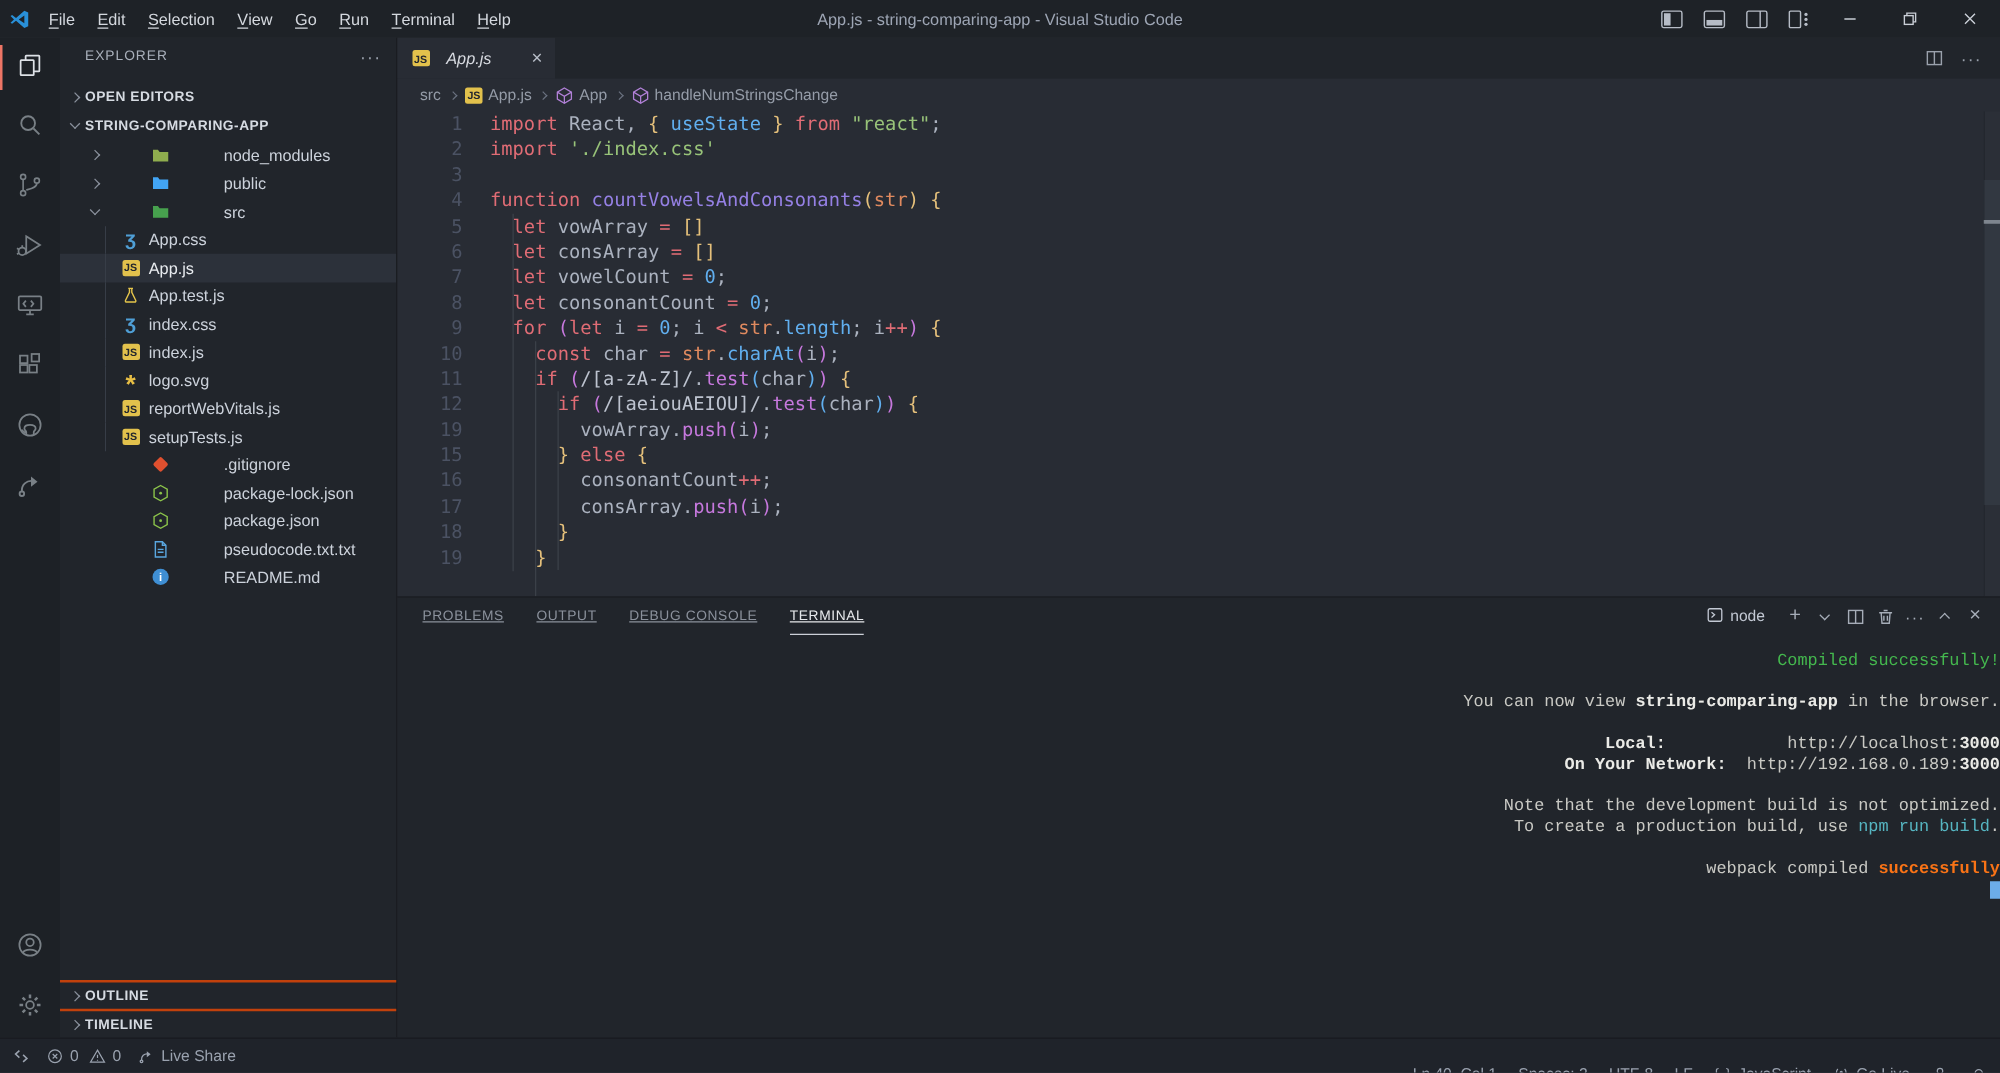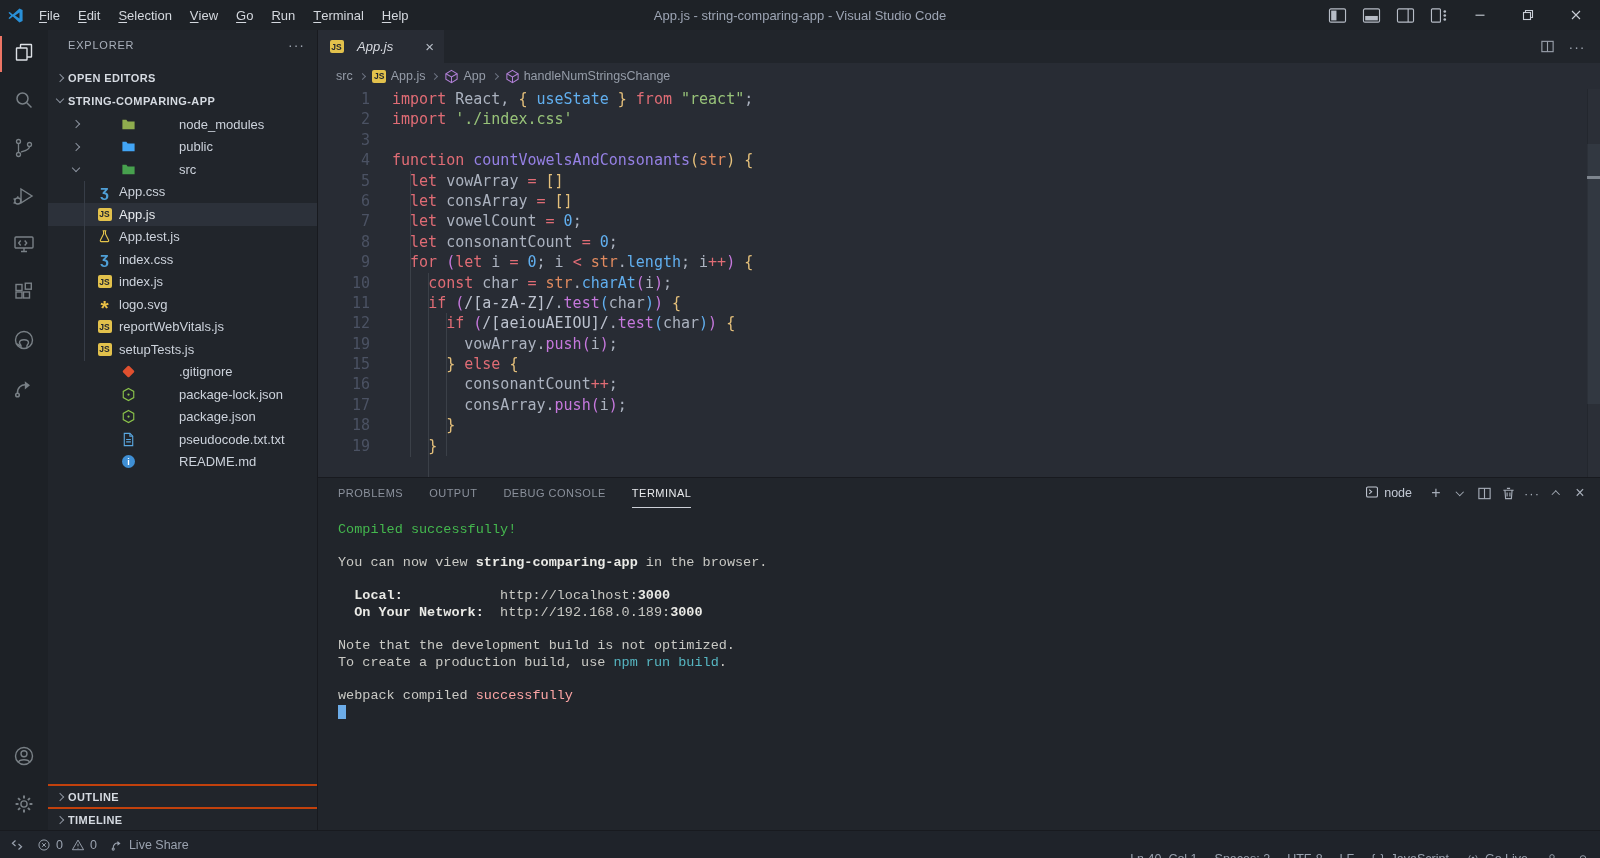--- a/index.html
+++ b/index.html
@@ -80,37 +80,37 @@
   .tk-bl{color:#61afef} .tk-st{color:#98c379} .tk-rx{color:#bdc3cf} .tk-mt{color:#c678dd}
   .tk-b1{color:#e5c07b} .tk-b2{color:#c678dd} .tk-b3{color:#61afef} .tk-op{color:#e06c75}
   .iguide { position:absolute; width:1px; background:#3b4048; }
   .scroll-track { position:absolute; right:0; top:0; bottom:0; width:13px; background:rgba(255,255,255,0.015); border-left:1px solid #23272e; }
   .scroll-slider { position:absolute; right:0; top:55px; width:13px; height:260px; background:rgba(100,110,125,0.14); }
   .ov-mark { position:absolute; right:0; top:87px; width:13px; height:3px; background:rgba(190,196,205,0.55); }
 
   
   .panel { flex:1; background:#21252b; border-top:1px solid #181a1f; display:flex; flex-direction:column; }
   .panel-header { height:30px; display:flex; align-items:center; padding:0 8px 0 20px; }
-  .ptab { font-size:11px; letter-spacing:.5px; color:#8b919c; margin-right:26px; height:100%; display:flex; align-items:center; }
+  .ptab { font-size:11px; letter-spacing:.5px; color:#8b919c; margin-right:26px; height:100%; display:flex; align-items:center;text-decoration:underline; }
   .ptab.active { color:#e7e9ec; border-bottom:1px solid #ccd0d7; }
   .panel-right { margin-left:auto; display:flex; align-items:center; color:#a6adb8; }
   .shell-pick { display:flex; align-items:center; gap:5px; font-size:12.5px; color:#c3c9d4; margin-right:12px; }
   .shell-pick svg { width:14px; height:14px; }
   .pact { width:24px; height:24px; display:flex; align-items:center; justify-content:center; }
   .pact svg { width:15px; height:15px; }
   .pact .plus { font-size:16px; color:#a6adb8; line-height:14px; }
   .pact .more-glyph { font-size:13px; letter-spacing:1px; }
   .pact .x-glyph { font-size:16px; }
   .chev-sm { display:inline-block; width:5.5px; height:5.5px; border-right:1.3px solid #a6adb8; border-bottom:1.3px solid #a6adb8; }
   .chev-sm.down { transform:rotate(45deg); margin-top:-3px; }
   .chev-sm.up { transform:rotate(-135deg); margin-top:3px; }
   .terminal { flex:1; padding:14px 0 0 20px; font-family:"Liberation Mono",monospace; font-size:13.5px; }
-  .term-line { height:16.6px; line-height:16.6px; white-space:pre; }
+  .term-line { height:16.6px; line-height:16.6px; white-space:pre;text-align:right; }
   .t-n{color:#c9c9c4} .t-nb{color:#eaeae6; font-weight:bold}
-  .t-g{color:#44b84e} .t-gb{color:#fca5a5; font-weight:normal} .t-c{color:#56b6c2}
+  .t-g{color:#44b84e} .t-gb{color:#f97316; font-weight:bold} .t-c{color:#56b6c2}
   .t-cur{display:inline-block; width:8px; height:14px; background:#6cace8; vertical-align:-2px;}
 
   
   .statusbar { position:absolute; bottom:0; left:0; right:0; height:28px; background:#1f232a; border-top:1px solid #181a1f; display:flex; align-items:center; font-size:12.5px; color:#9aa2af; padding:0 10px; }
   .sb-item { display:flex; align-items:center; gap:5px; margin-right:13px; }
   .sb-item.tight { margin-right:8px; }
   .sb-ic svg { width:14px; height:14px; display:block; }
   .sb-braces { font-size:12px; letter-spacing:1px; }
   .sb-right { margin-left:auto; display:flex; align-items:center;margin-top:28px; }
   .sb-right .sb-item { margin-right:0; margin-left:17px; }

